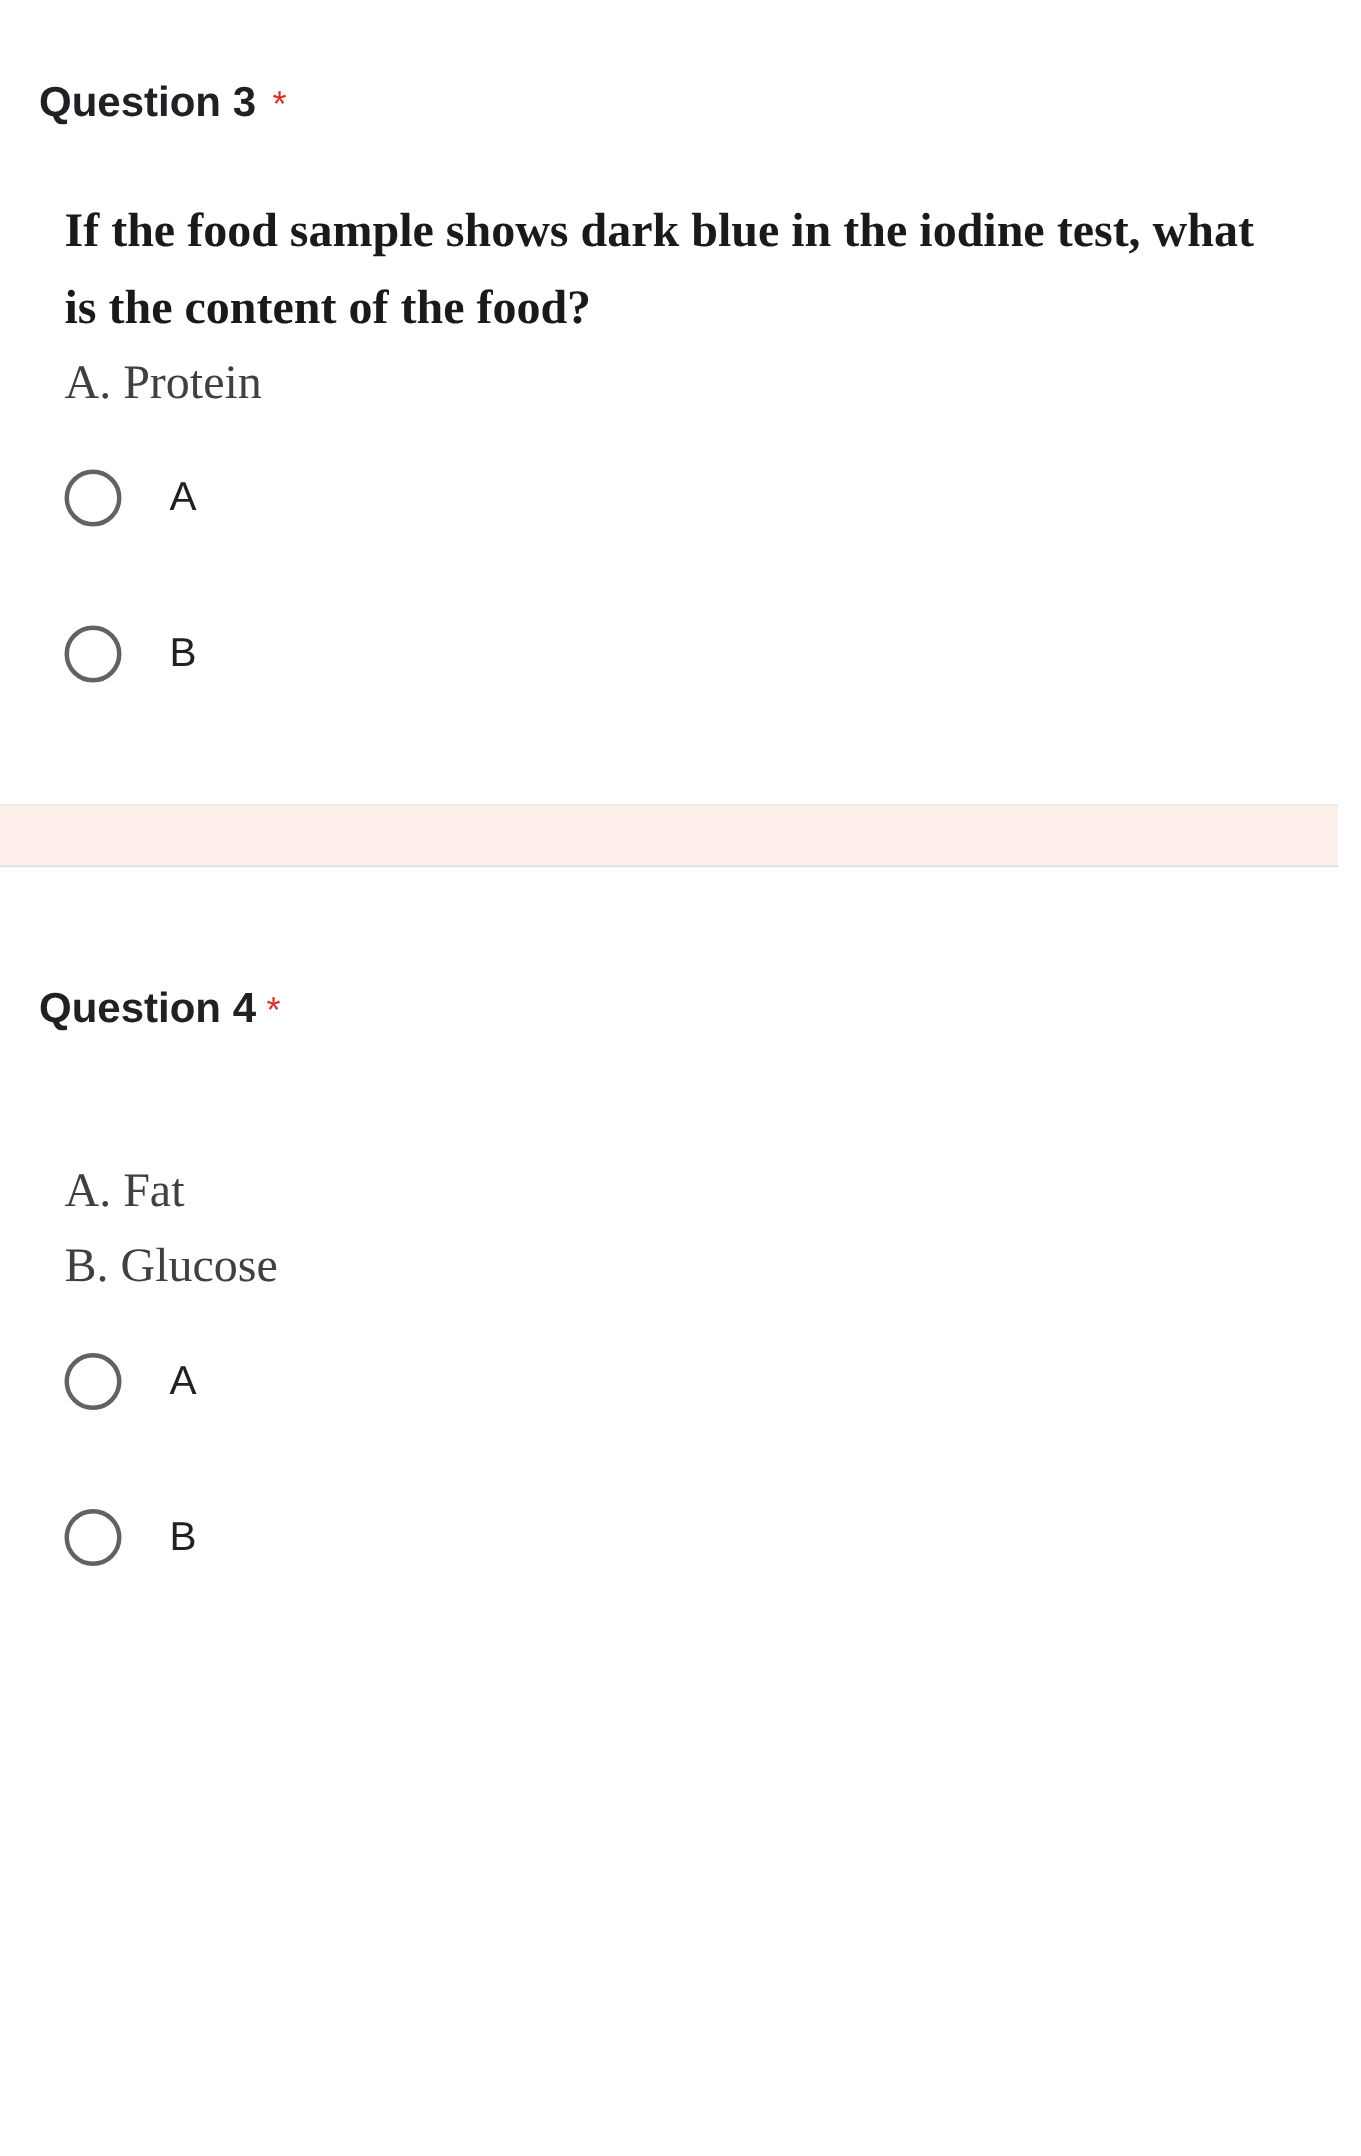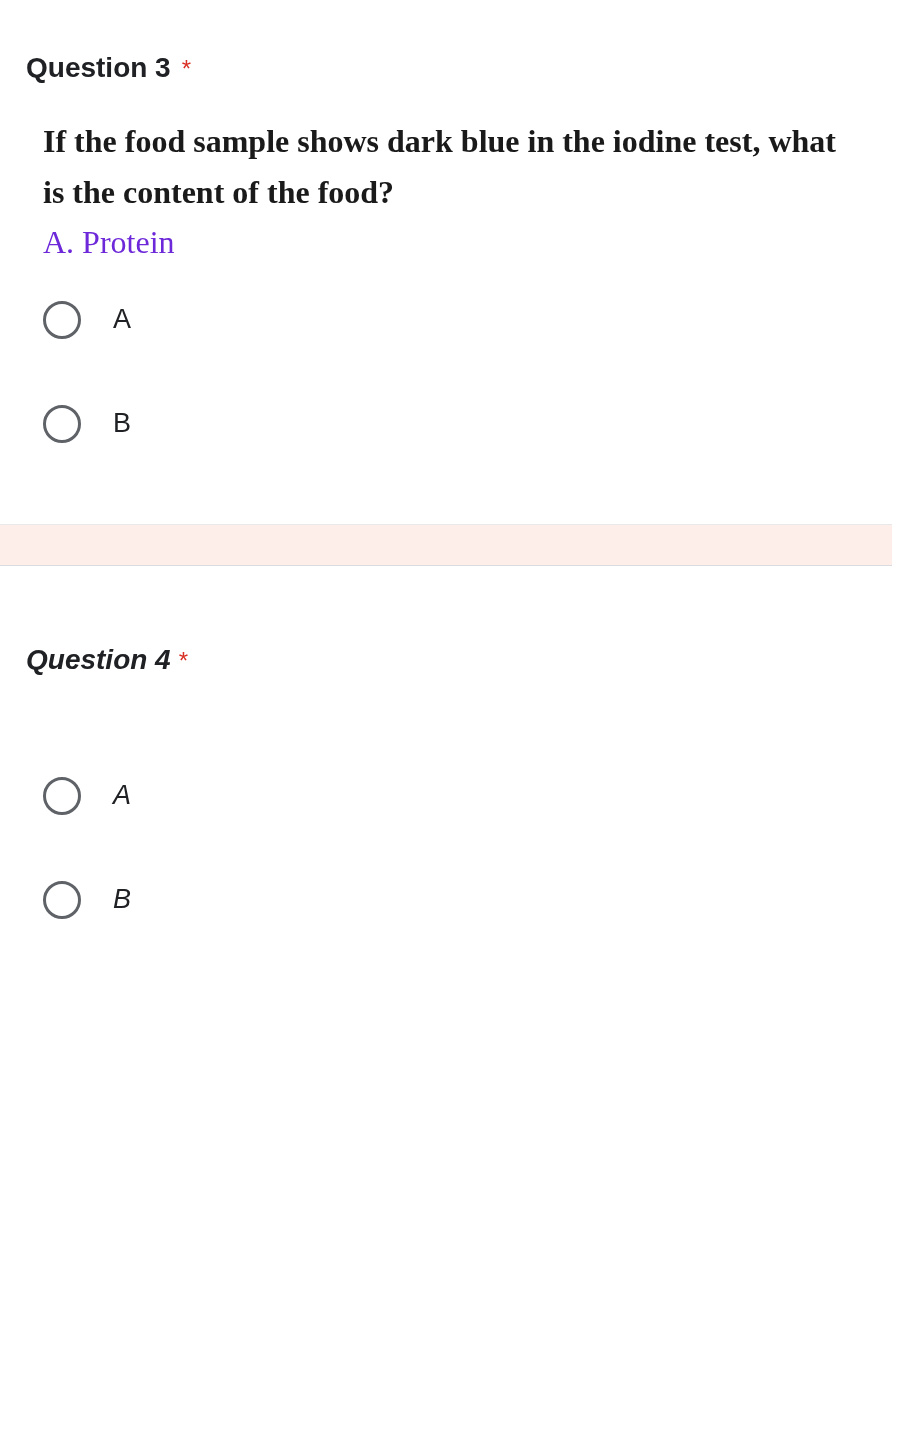--- a/index.html
+++ b/index.html
@@ -37,36 +37,36 @@
   .q-header .req {
     color: #d93025;
     font-size: 24px;
     font-weight: normal;
     margin-left: 11px;
   }
   .q-header.tight .req {
     margin-left: 7px;
   }
   .q-body {
-    margin-top: 32px;
+    margin-top: 44px;
     padding-left: 17px;
   }
   .q-stem {
     font-family: "Liberation Serif", serif;
     font-weight: bold;
     font-size: 32px;
     line-height: 1.58;
     color: #1a1a1a;
     max-width: 800px;
   }
   .q-choice-text {
     font-family: "Liberation Serif", serif;
     font-size: 32px;
     line-height: 1.58;
-    color: #6d28d9;
+    color: #404040;
     font-weight: normal;
   }
   .options {
     margin-top: 22px;
   }
   .option-row {
     display: flex;
     align-items: center;
     height: 60px;
     margin-bottom: 44px;
@@ -95,21 +95,20 @@
     border-top: 1px solid #e8e8e8;
     border-bottom: 1px solid #dadce0;
     width: 100%;
   }
   .block-q3 {
     padding-top: 52px;
     padding-bottom: 70px;
   }
   .block-q4 {
     padding-top: 78px;
-    font-style: italic;
   }
   .stem-gap {
     height: 36px;
   }
 </style>
 </head>
 <body>
 
 <div class="form">
 
@@ -139,20 +138,22 @@
   <div class="card-divider"></div>
 
   <div class="question-card block-q4">
     <div class="q-header tight">
       <span>Question 4</span>
       <span class="req">*</span>
     </div>
 
     <div class="q-body">
       <div class="stem-gap"></div>
+      <div class="q-choice-text">A. Fat</div>
+      <div class="q-choice-text">B. Glucose</div>
 
       <div class="options">
         <div class="option-row">
           <span class="radio"></span>
           <span class="option-label">A</span>
         </div>
         <div class="option-row">
           <span class="radio"></span>
           <span class="option-label">B</span>
         </div>

